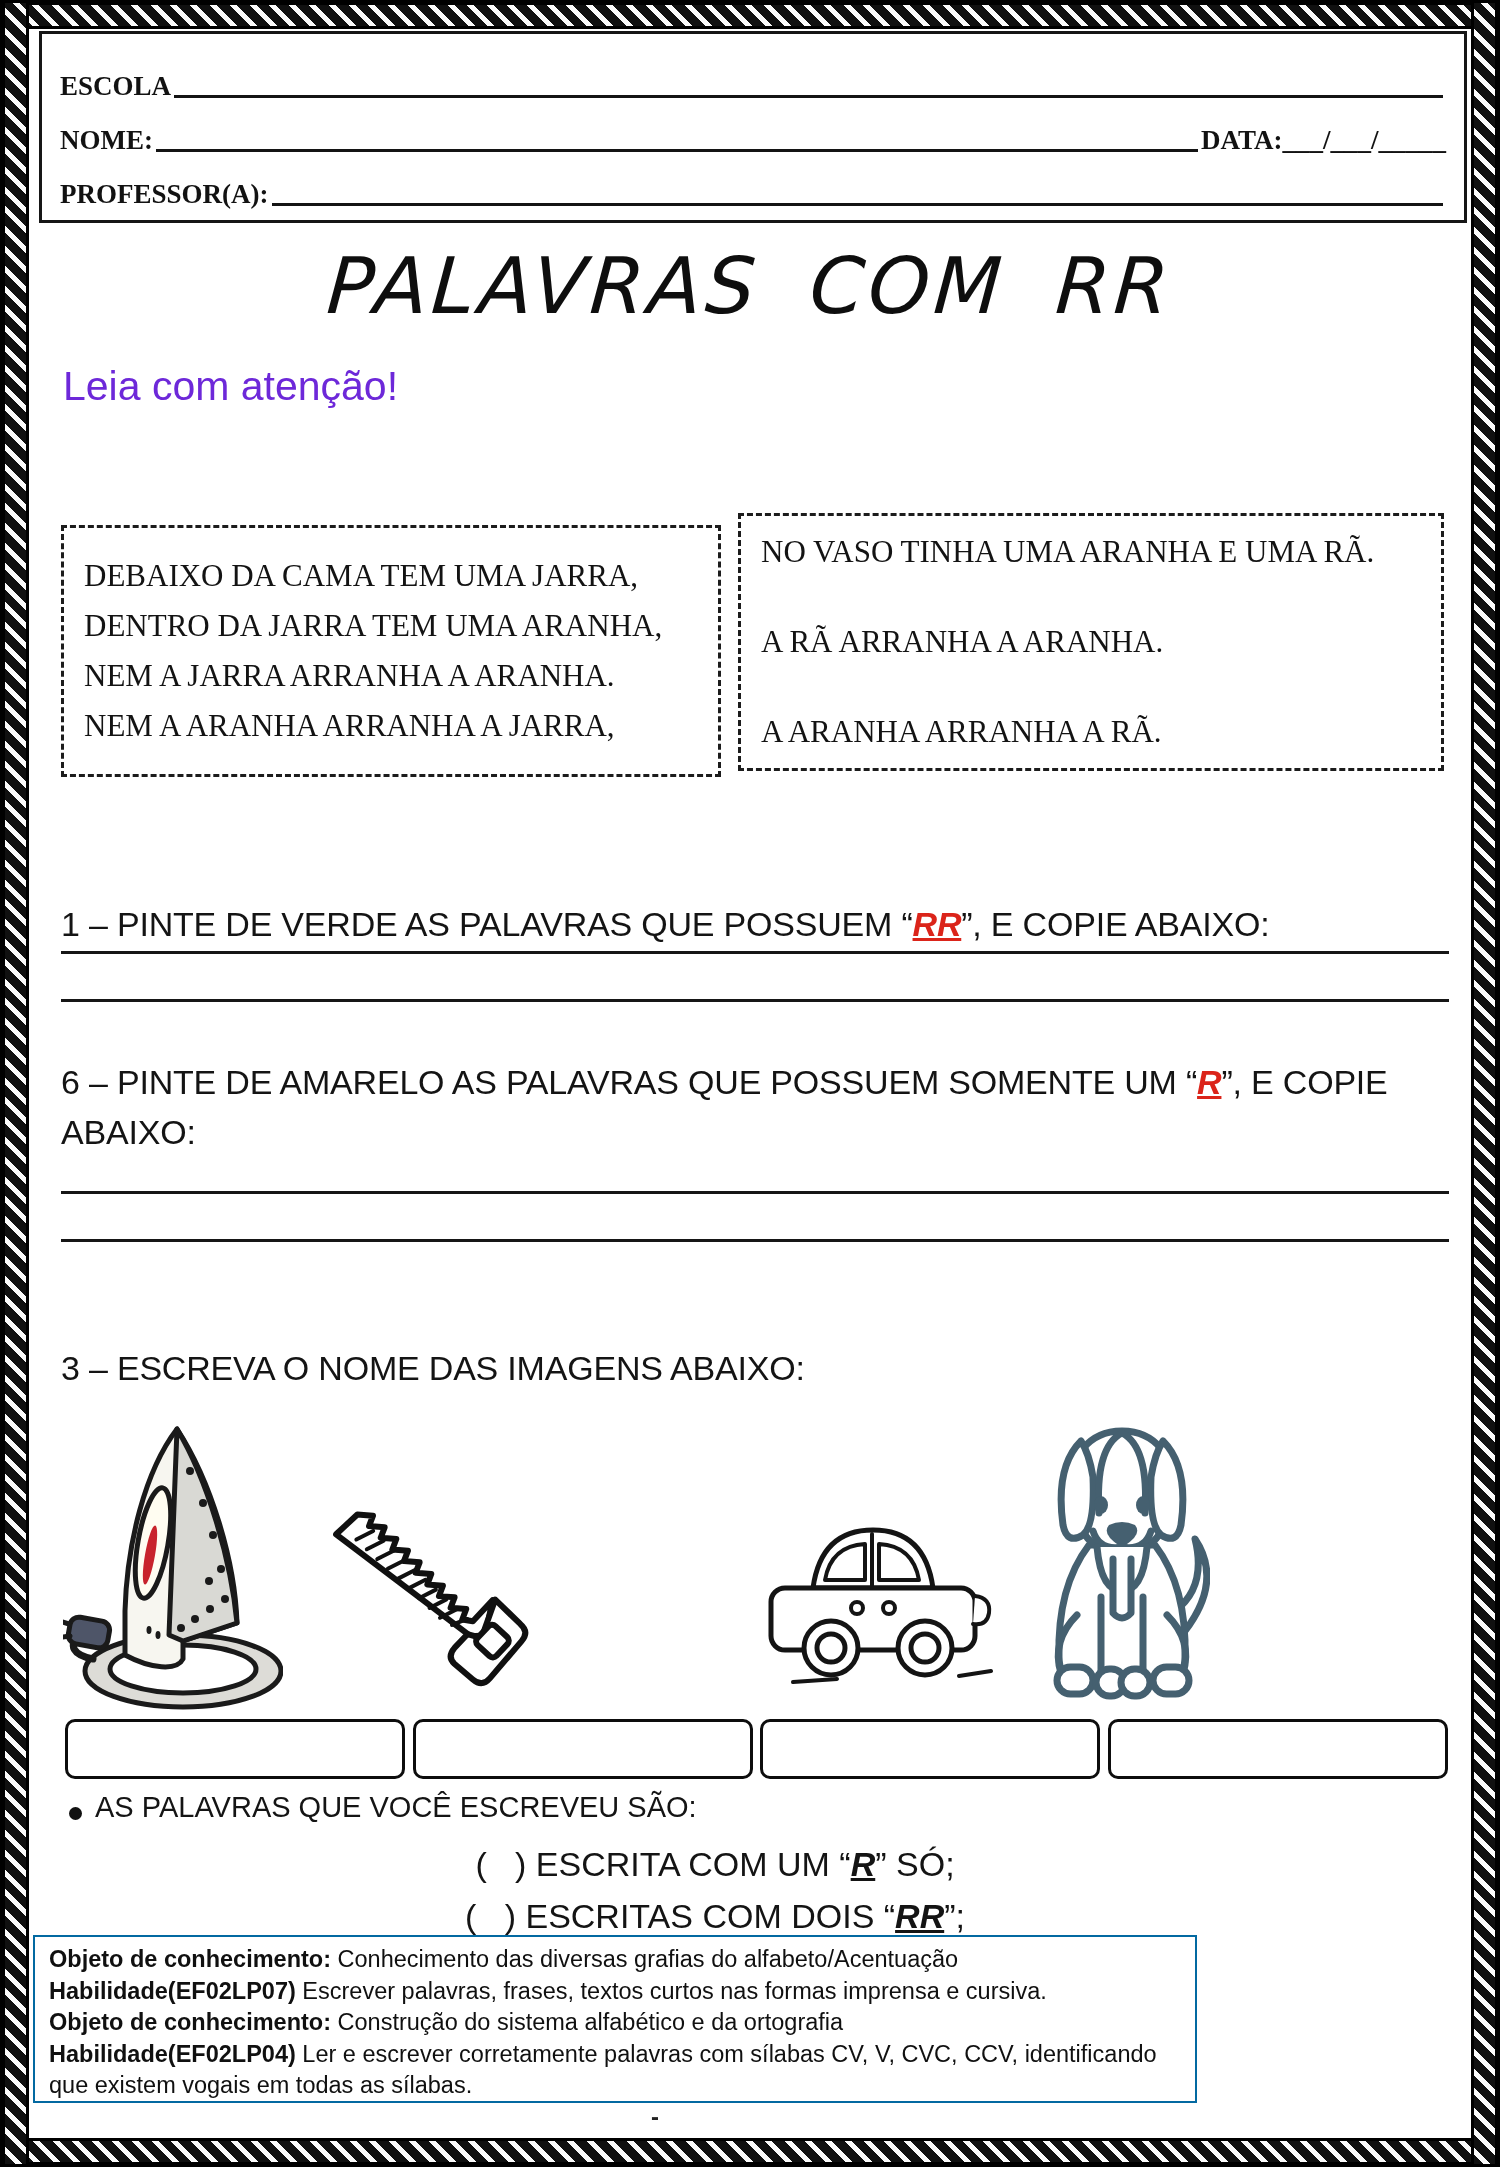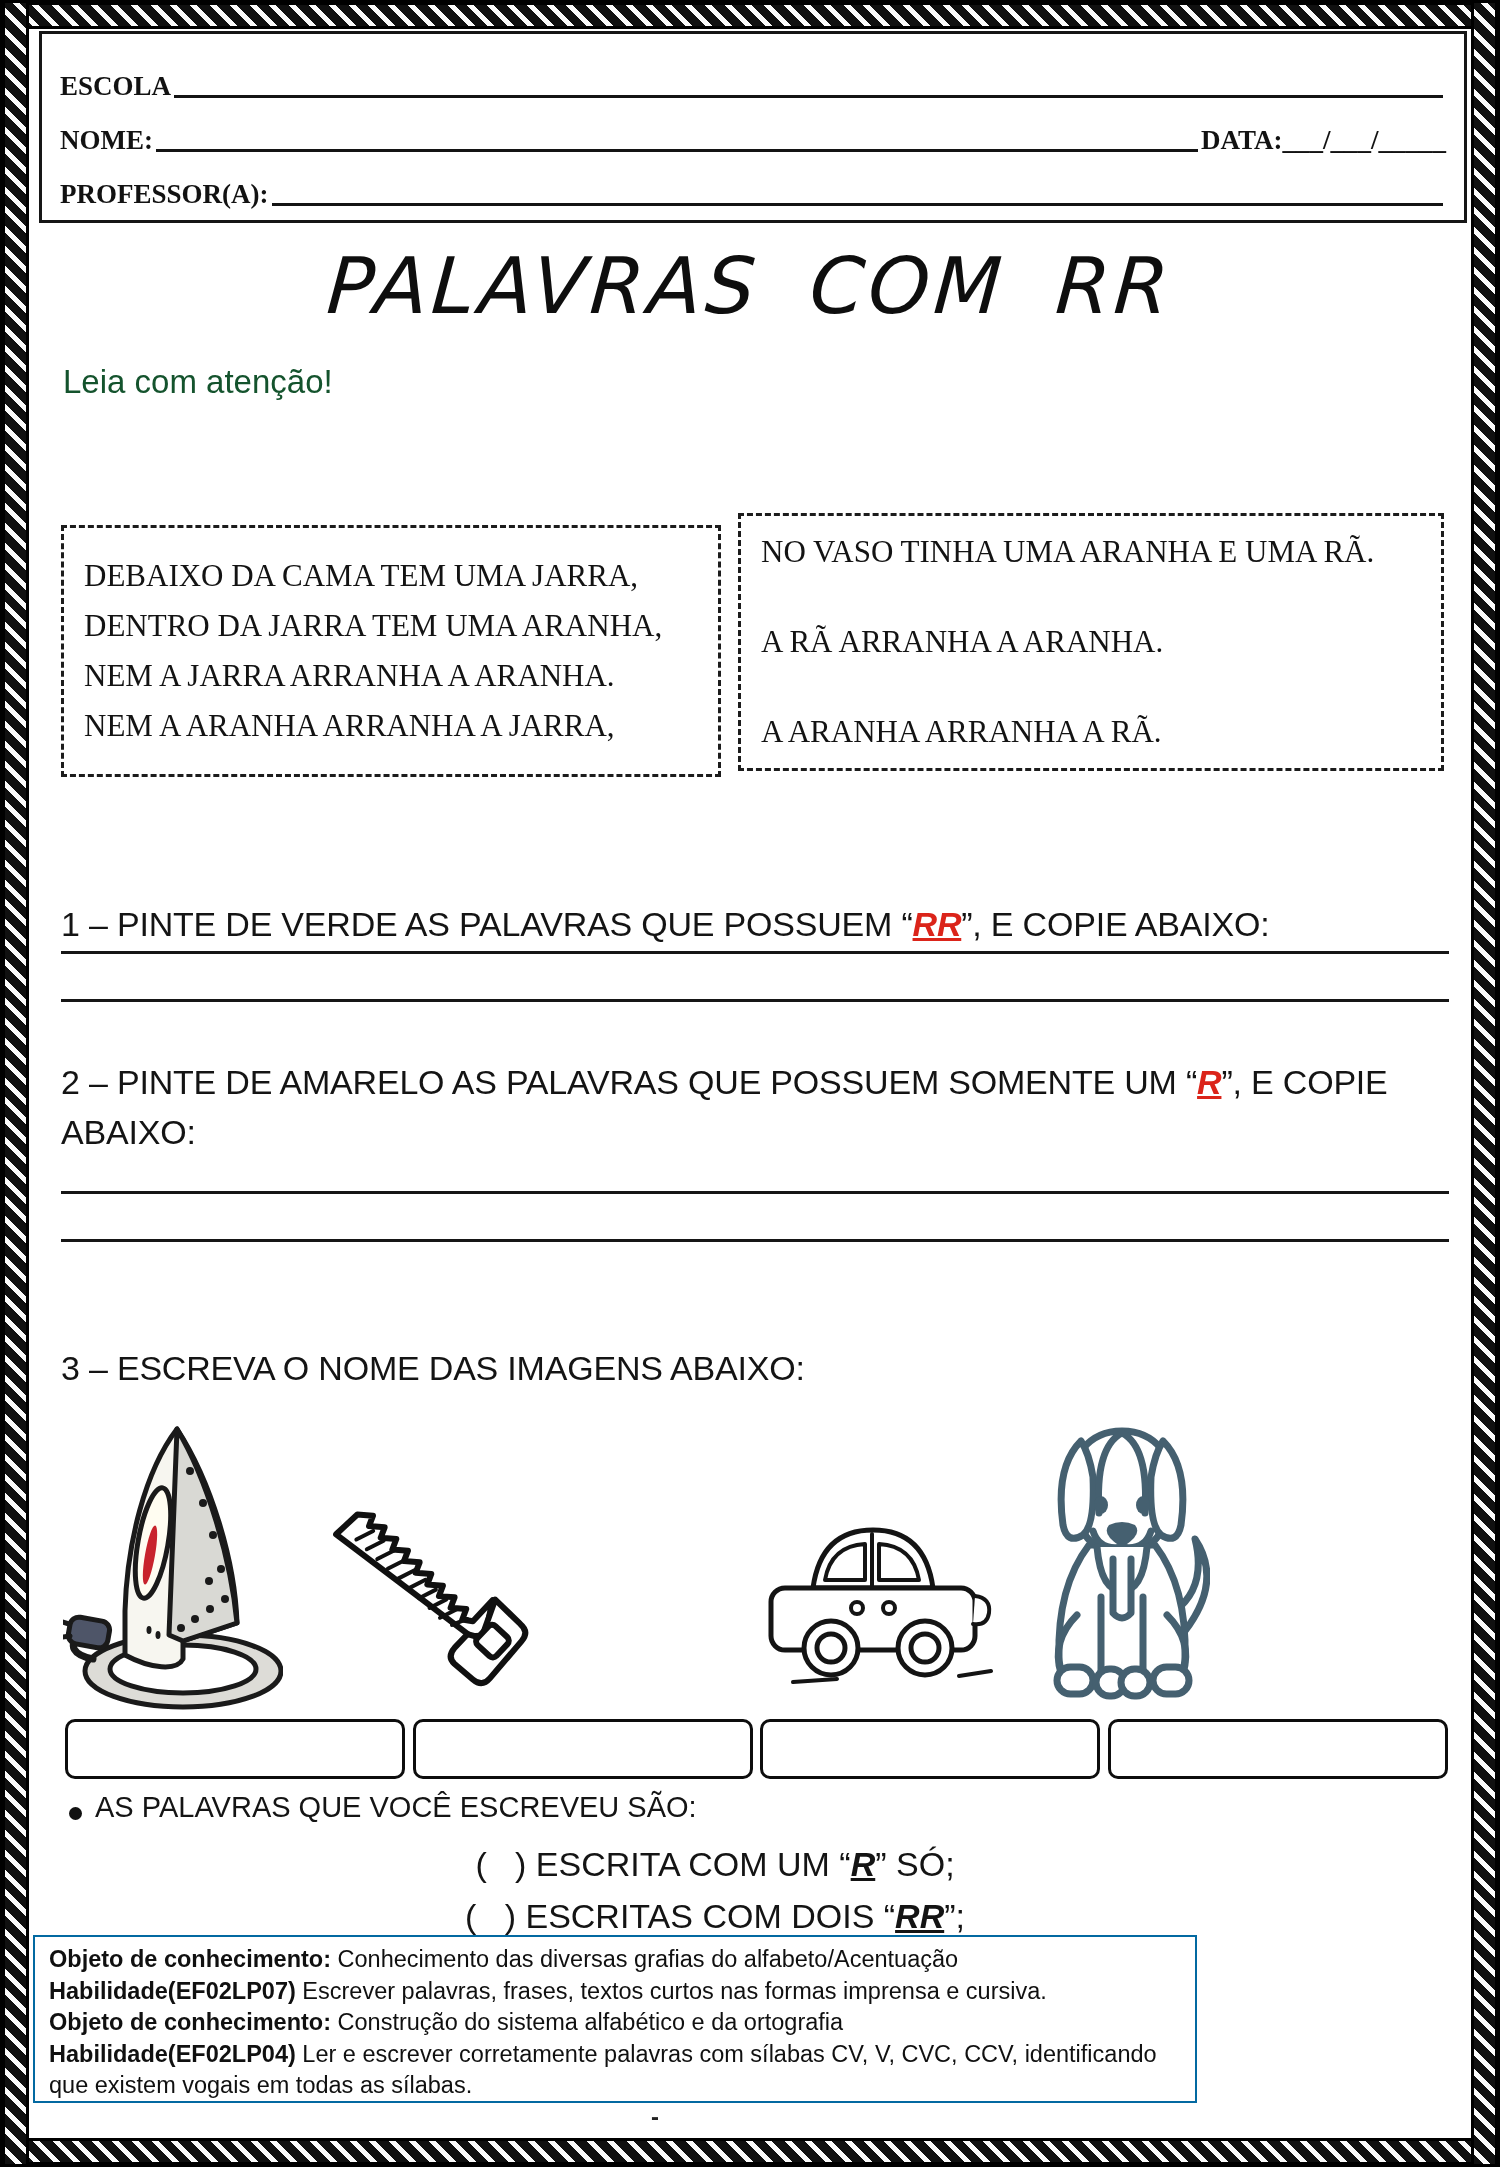--- a/index.html
+++ b/index.html
@@ -15,21 +15,21 @@
 
   
   .header-box { position:absolute; left:36px; top:28px; width:1428px; height:192px; border:3px solid #161616; background:#fff; padding:14px 18px 10px 18px; display:flex; flex-direction:column; justify-content:space-between; }
   .hrow { display:flex; align-items:flex-end; font-weight:bold; font-size:27px; color:#121212; height:54px;font-family:Liberation Serif, serif; }
   .hrow .lbl { white-space:nowrap; }
   .fill { flex:1; height:0; border-bottom:3px solid #141414; margin:0 3px 4px 3px; }
   .data-part { white-space:nowrap; }
 
   .title { position:absolute; left:0; right:0; top:238px; text-align:center; font-family:"DejaVu Sans", sans-serif; font-style:italic; font-size:78px; letter-spacing:4px; word-spacing:22px; color:#0e0e0e; transform:skewX(-4deg); }
 
-  .intro { position:absolute; left:60px; top:360px; font-size:33px; color:#14532d; }
+  .intro { position:absolute; left:60px; top:360px; font-size:41px; color:#6d28d9; }
 
   
   .dash-box { position:absolute; border:3px dashed #1c1c1c; background:#fff; display:flex; flex-direction:column; justify-content:center; padding:14px 20px;font-family:Liberation Serif, serif; }
   .dash-box.left { left:58px; top:522px; width:660px; height:252px; }
   .dash-box.right { left:735px; top:510px; width:706px; height:258px;gap:40px; }
   .dash-box .bline { font-size:31px; line-height:50px; color:#131313; white-space:nowrap; }
 
   .q { position:absolute; font-size:34px; color:#141414; white-space:nowrap; letter-spacing:-0.2px; }
   .hl-red { color:#DB241A; font-style:italic; font-weight:bold; text-decoration:underline; }
   .em-r { font-style:italic; font-weight:bold; text-decoration:underline; }
@@ -92,21 +92,21 @@
   <div class="dash-box right">
     <div class="bline">NO VASO TINHA UMA ARANHA E UMA RÃ.</div>
     <div class="bline">A RÃ ARRANHA A ARANHA.</div>
     <div class="bline">A ARANHA ARRANHA A RÃ.</div>
   </div>
 
   <div class="q" style="left:58px; top:862px;margin-top:40px;"><span>1 – PINTE DE VERDE AS PALAVRAS QUE POSSUEM “</span><span class="hl-red">RR</span><span>”, E COPIE ABAIXO:</span></div>
   <div class="rule" style="top:948px;"></div>
   <div class="rule" style="top:996px;"></div>
 
-  <div class="q" style="left:58px; top:1060px;"><span>2 – PINTE DE AMARELO AS PALAVRAS QUE POSSUEM SOMENTE UM “</span><span class="hl-red">R</span><span>”, E COPIE</span></div>
+  <div class="q" style="left:58px; top:1060px;"><span>6 – PINTE DE AMARELO AS PALAVRAS QUE POSSUEM SOMENTE UM “</span><span class="hl-red">R</span><span>”, E COPIE</span></div>
   <div class="q" style="left:58px; top:1110px;">ABAIXO:</div>
   <div class="rule" style="top:1188px;"></div>
   <div class="rule" style="top:1236px;"></div>
 
   <div class="q" style="left:58px; top:1346px;">3 – ESCREVA O NOME DAS IMAGENS ABAIXO:</div>
 
   <div class="illus" style="left:60px; top:1420px;">
     <svg width="220" height="292" viewBox="0 0 220 292">
       <g stroke="#1a1a1a" stroke-width="5" stroke-linejoin="round" stroke-linecap="round">
         <ellipse cx="120" cy="248" rx="98" ry="36" fill="#dddcd7"></ellipse>

